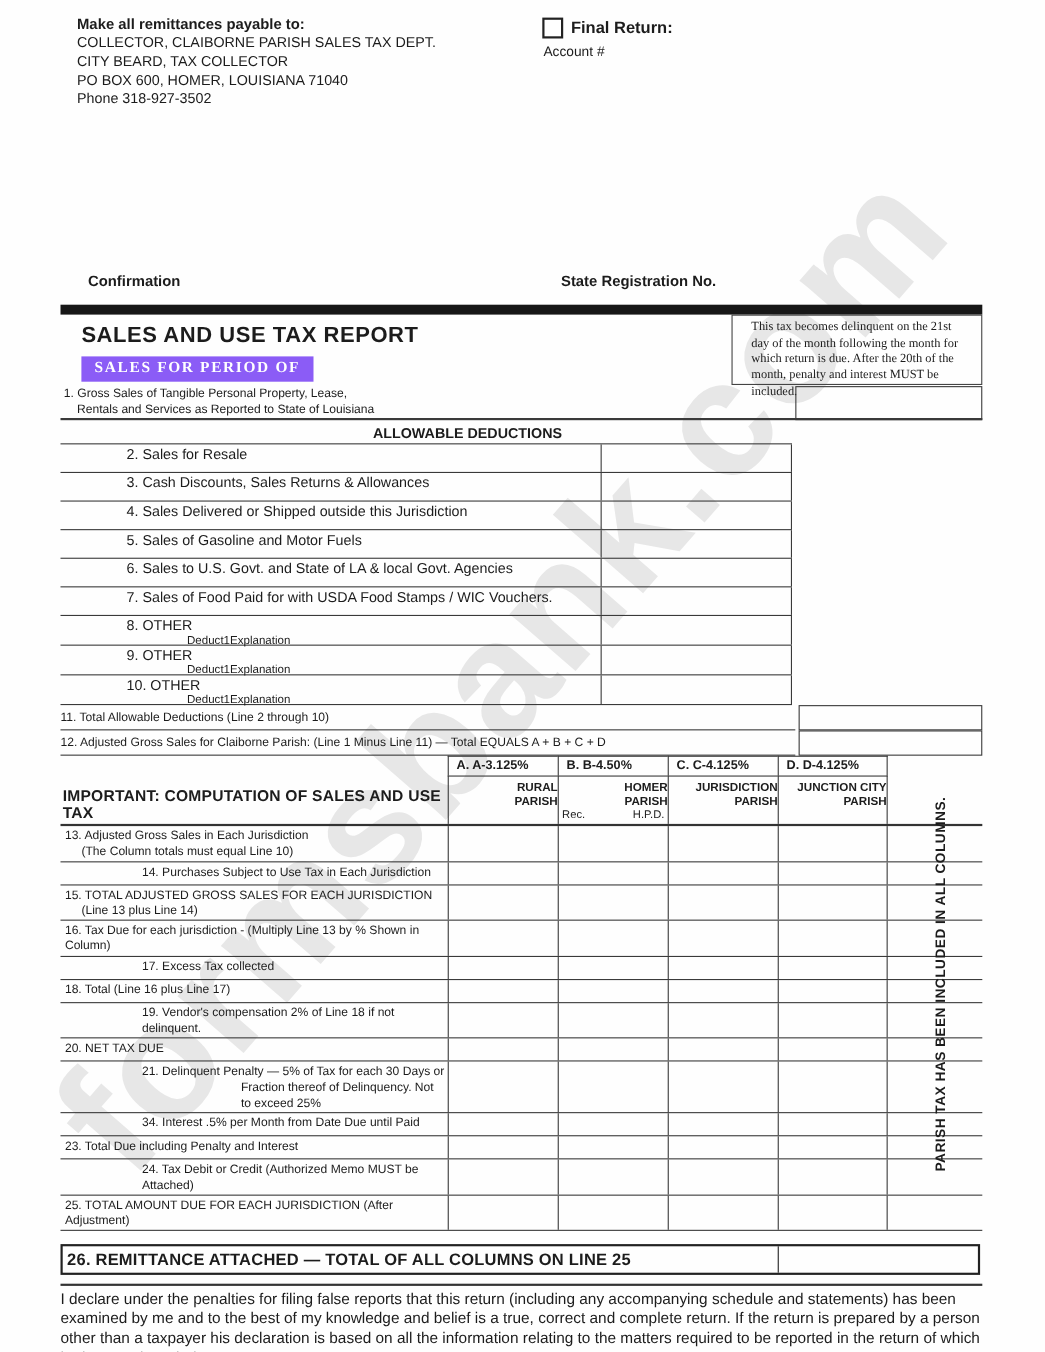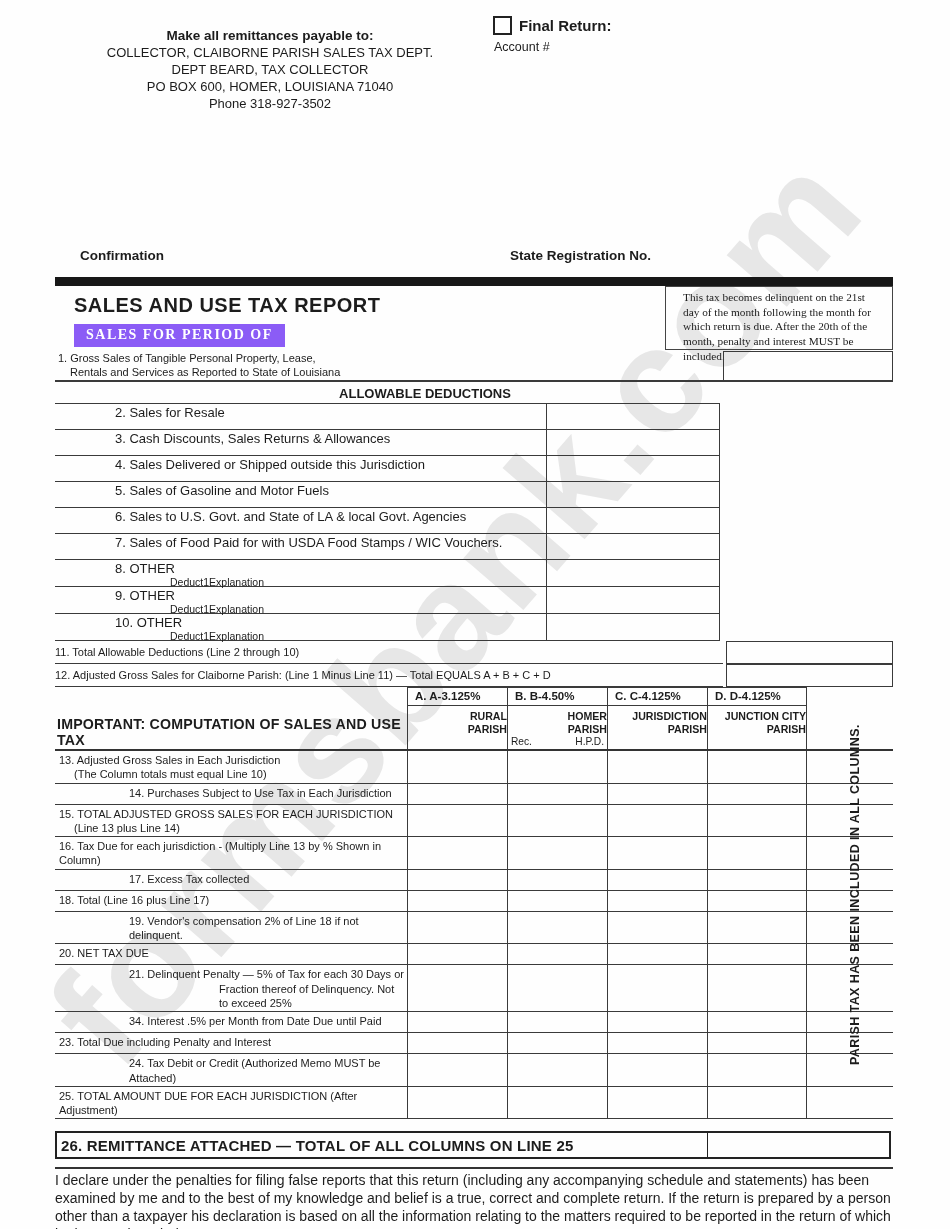--- a/index.html
+++ b/index.html
@@ -5,21 +5,21 @@
   html,body{margin:0;padding:0;background:#fff;}
   .page{position:relative;width:950px;height:1229px;background:#fefefe;
         font-family:"Liberation Sans",sans-serif;color:#1c1c1c;overflow:hidden;}
   .watermark{position:absolute;left:455px;top:610px;
         transform:translate(-50%,-50%) rotate(-49deg);
         font-size:150px;font-weight:bold;letter-spacing:2px;
         color:rgba(110,110,110,0.16);white-space:nowrap;z-index:0;}
   .z{position:relative;z-index:1;}
 
   
-  .remit{position:absolute;top:28px;left:70px;width:400px;text-align:center;}
+  .remit{position:absolute;top:14px;left:70px;width:400px;text-align:left;}
   .remit-title{font-weight:bold;font-size:13.5px;margin-bottom:1px;}
   .remit-line{font-size:13px;line-height:1.32;}
   .final-return{position:absolute;top:16px;left:493px;}
   .fr-row{display:flex;align-items:center;gap:7px;}
   .fr-checkbox{width:15px;height:15px;border:2px solid #222;background:#fff;}
   .fr-label{font-weight:bold;font-size:15px;}
   .fr-account{font-size:12.5px;margin-top:5px;margin-left:1px;}
 
   .confirm-label{position:absolute;top:248px;left:80px;font-weight:bold;font-size:13.5px;}
   .statereg-label{position:absolute;top:248px;left:510px;font-weight:bold;font-size:13.5px;}
@@ -101,21 +101,21 @@
 </style>
 </head>
 <body>
 
 <div class="page">
   <div class="watermark">formsbank.com</div>
 
   <div class="remit z">
     <div class="remit-title">Make all remittances payable to:</div>
     <div class="remit-line">COLLECTOR, CLAIBORNE PARISH SALES TAX DEPT.</div>
-    <div class="remit-line">DEPT BEARD, TAX COLLECTOR</div>
+    <div class="remit-line">CITY BEARD, TAX COLLECTOR</div>
     <div class="remit-line">PO BOX 600, HOMER, LOUISIANA 71040</div>
     <div class="remit-line">Phone 318-927-3502</div>
   </div>
 
   <div class="final-return z">
     <div class="fr-row">
       <div class="fr-checkbox"></div>
       <div class="fr-label">Final Return:</div>
     </div>
     <div class="fr-account">Account #</div>

